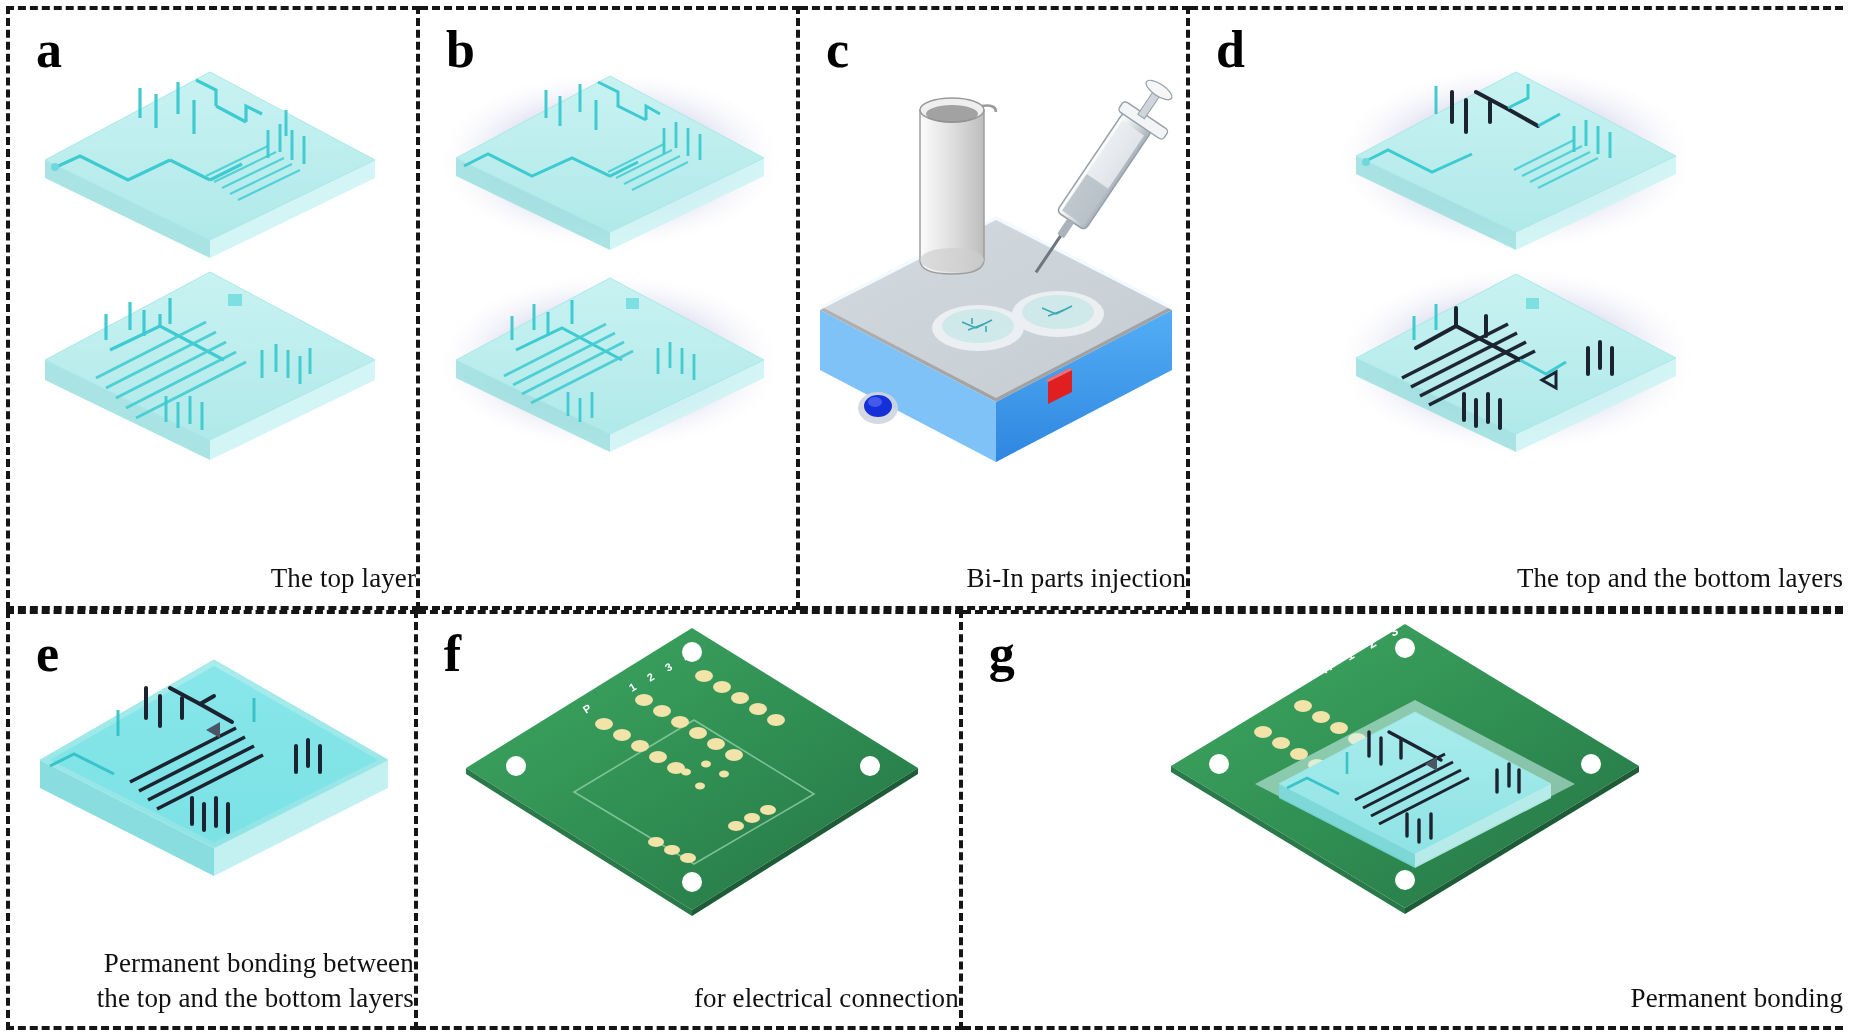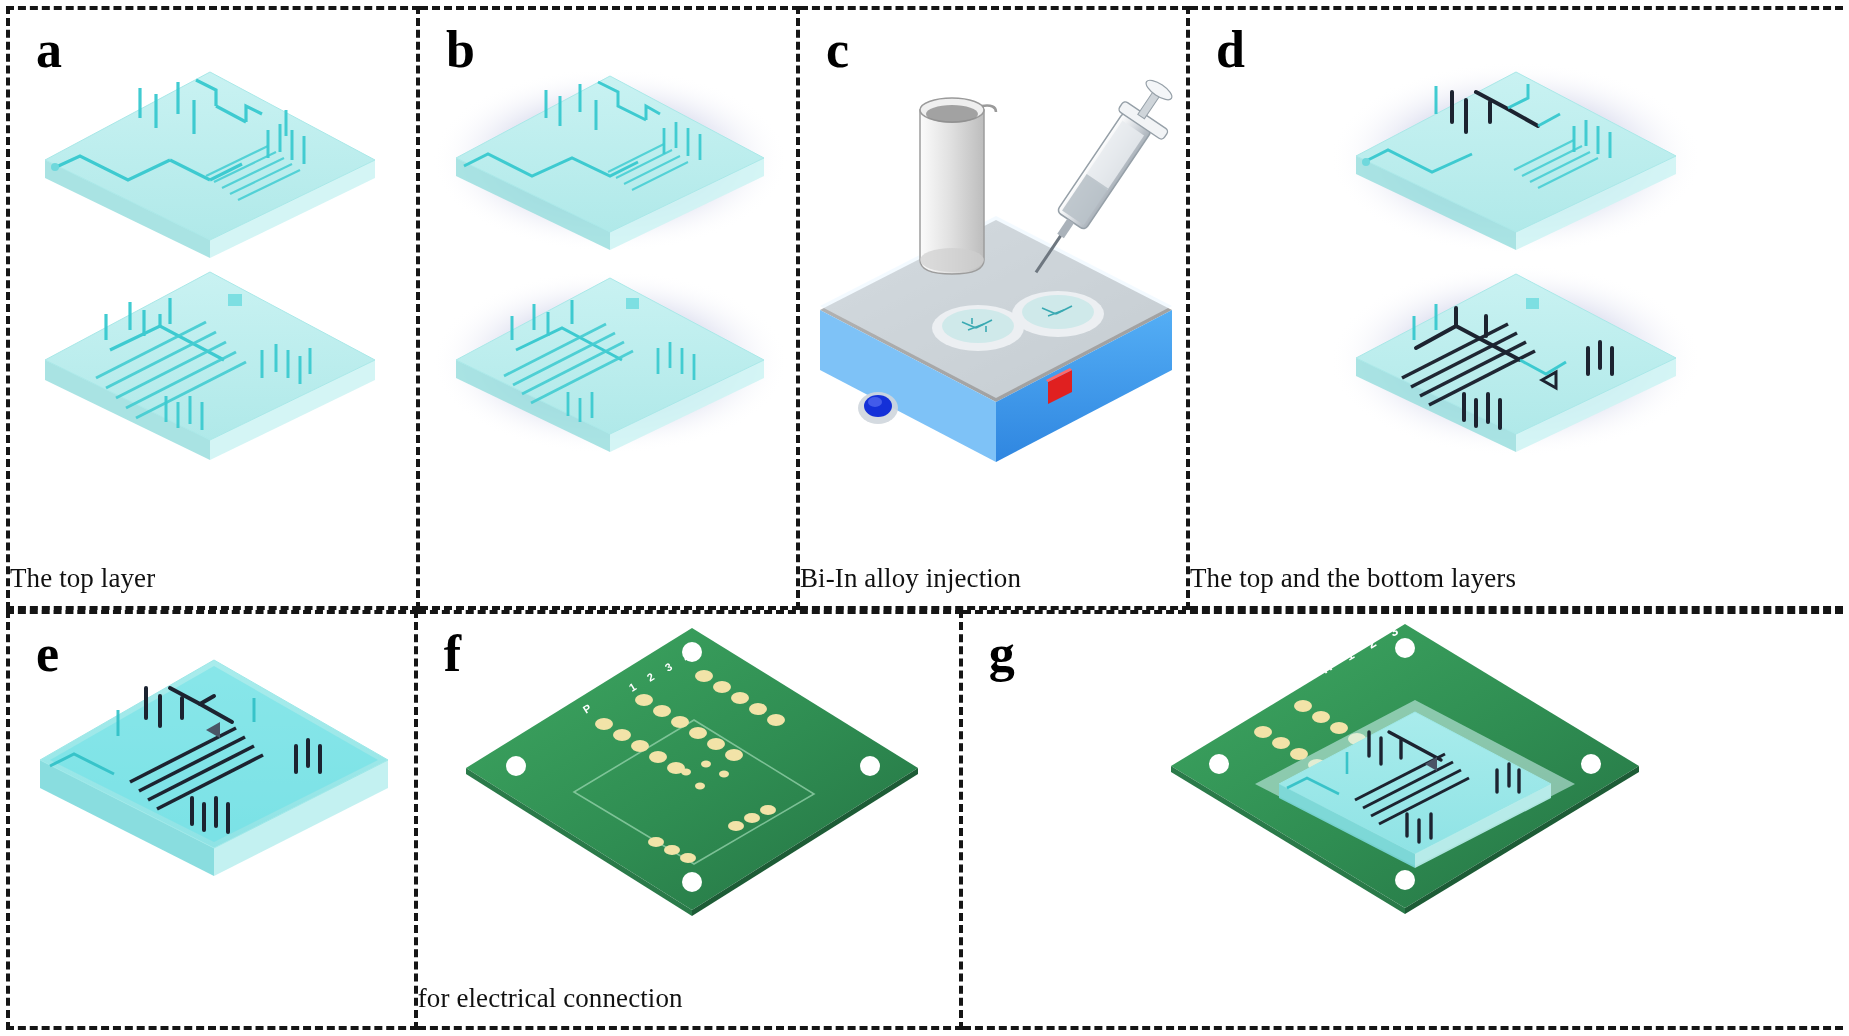--- a/index.html
+++ b/index.html
@@ -33,21 +33,21 @@
   .plabel{
     position:absolute;left:26px;top:14px;
     font-family:"Liberation Serif","DejaVu Serif",serif;
     font-weight:bold;font-size:52px;line-height:52px;color:#000;
     z-index:40;
   }
   .art{
     position:relative;flex:1 1 auto;width:100%;
   }
   .caption{
-    width:100%;text-align:left;
+    width:100%;text-align:right;
     font-size:27px;line-height:1.30;
     letter-spacing:.1px;
     padding-bottom:10px;
     color:#111;
   }
   .caption .ln{display:block;white-space:nowrap;}
 </style>
 </head>
 <body>
 
@@ -298,21 +298,21 @@
           <g>
             <ellipse cx="78" cy="398" rx="20" ry="16" fill="#cfd6dd" opacity=".9"></ellipse>
             <ellipse cx="78" cy="396" rx="14" ry="11" fill="#1430d8"></ellipse>
             <ellipse cx="75" cy="392" rx="7" ry="5" fill="#4f67ef" opacity=".8"></ellipse>
           </g>
           <polygon points="248,372 272,360 272,382 248,394" fill="#e02020"></polygon>
           <polygon points="246,370 270,358 272,360 248,372" fill="#ff6a6a"></polygon>
         </svg>
       </div>
       <div class="caption">
-        <span class="ln">Bi-In alloy injection</span>
+        <span class="ln">Bi-In parts injection</span>
       </div>
     </div>
 
     <div class="panel db-top db-bottom" style="width:653px;">
       <div class="plabel">d</div>
       <div class="art">
         <svg viewBox="0 0 653 530" width="653" height="530" style="position:absolute;left:0;top:0;">
           <defs>
             <radialGradient id="haloD" cx="50%" cy="50%" r="50%">
               <stop offset="0%" stop-color="#d7d9ec" stop-opacity=".95"></stop>
@@ -439,20 +439,24 @@
             <line x1="310" y1="132" x2="310" y2="158"></line>
           </g>
           <g stroke="#2fc0c6" stroke-width="3" fill="none" opacity=".9">
             <line x1="108" y1="96" x2="108" y2="122"></line>
             <line x1="244" y1="84" x2="244" y2="108"></line>
             <path d="M40,152 L64,140 L104,160"></path>
           </g>
           <polygon points="196,116 210,108 210,124" fill="#4a5566"></polygon>
         </svg>
       </div>
+      <div class="caption">
+        <span class="ln">Permanent bonding between</span>
+        <span class="ln">the top and the bottom layers</span>
+      </div>
     </div>
 
     <div class="panel db-top db-bottom db-right" style="width:548px;">
       <div class="plabel">f</div>
       <div class="art">
         <svg viewBox="0 0 548 320" width="548" height="320" style="position:absolute;left:0;top:0;">
           <defs>
             <linearGradient id="pcbF" x1="0" y1="0" x2="1" y2="1">
               <stop offset="0%" stop-color="#3fa862"></stop>
                 <stop offset="55%" stop-color="#2f8d52"></stop>
@@ -603,16 +607,17 @@
             </g>
             <g stroke="#2fc0c6" stroke-width="2.6" fill="none" opacity=".9">
               <line x1="384" y1="138" x2="384" y2="160"></line>
               <path d="M324,174 L344,164 L376,180"></path>
             </g>
             <polygon points="462,150 474,143 474,157" fill="#4a5566"></polygon>
           </g>
         </svg>
       </div>
       <div class="caption">
+        <span class="ln">Permanent bonding</span>
       </div>
     </div>
   </div>
 </div>
 
 </body></html>

